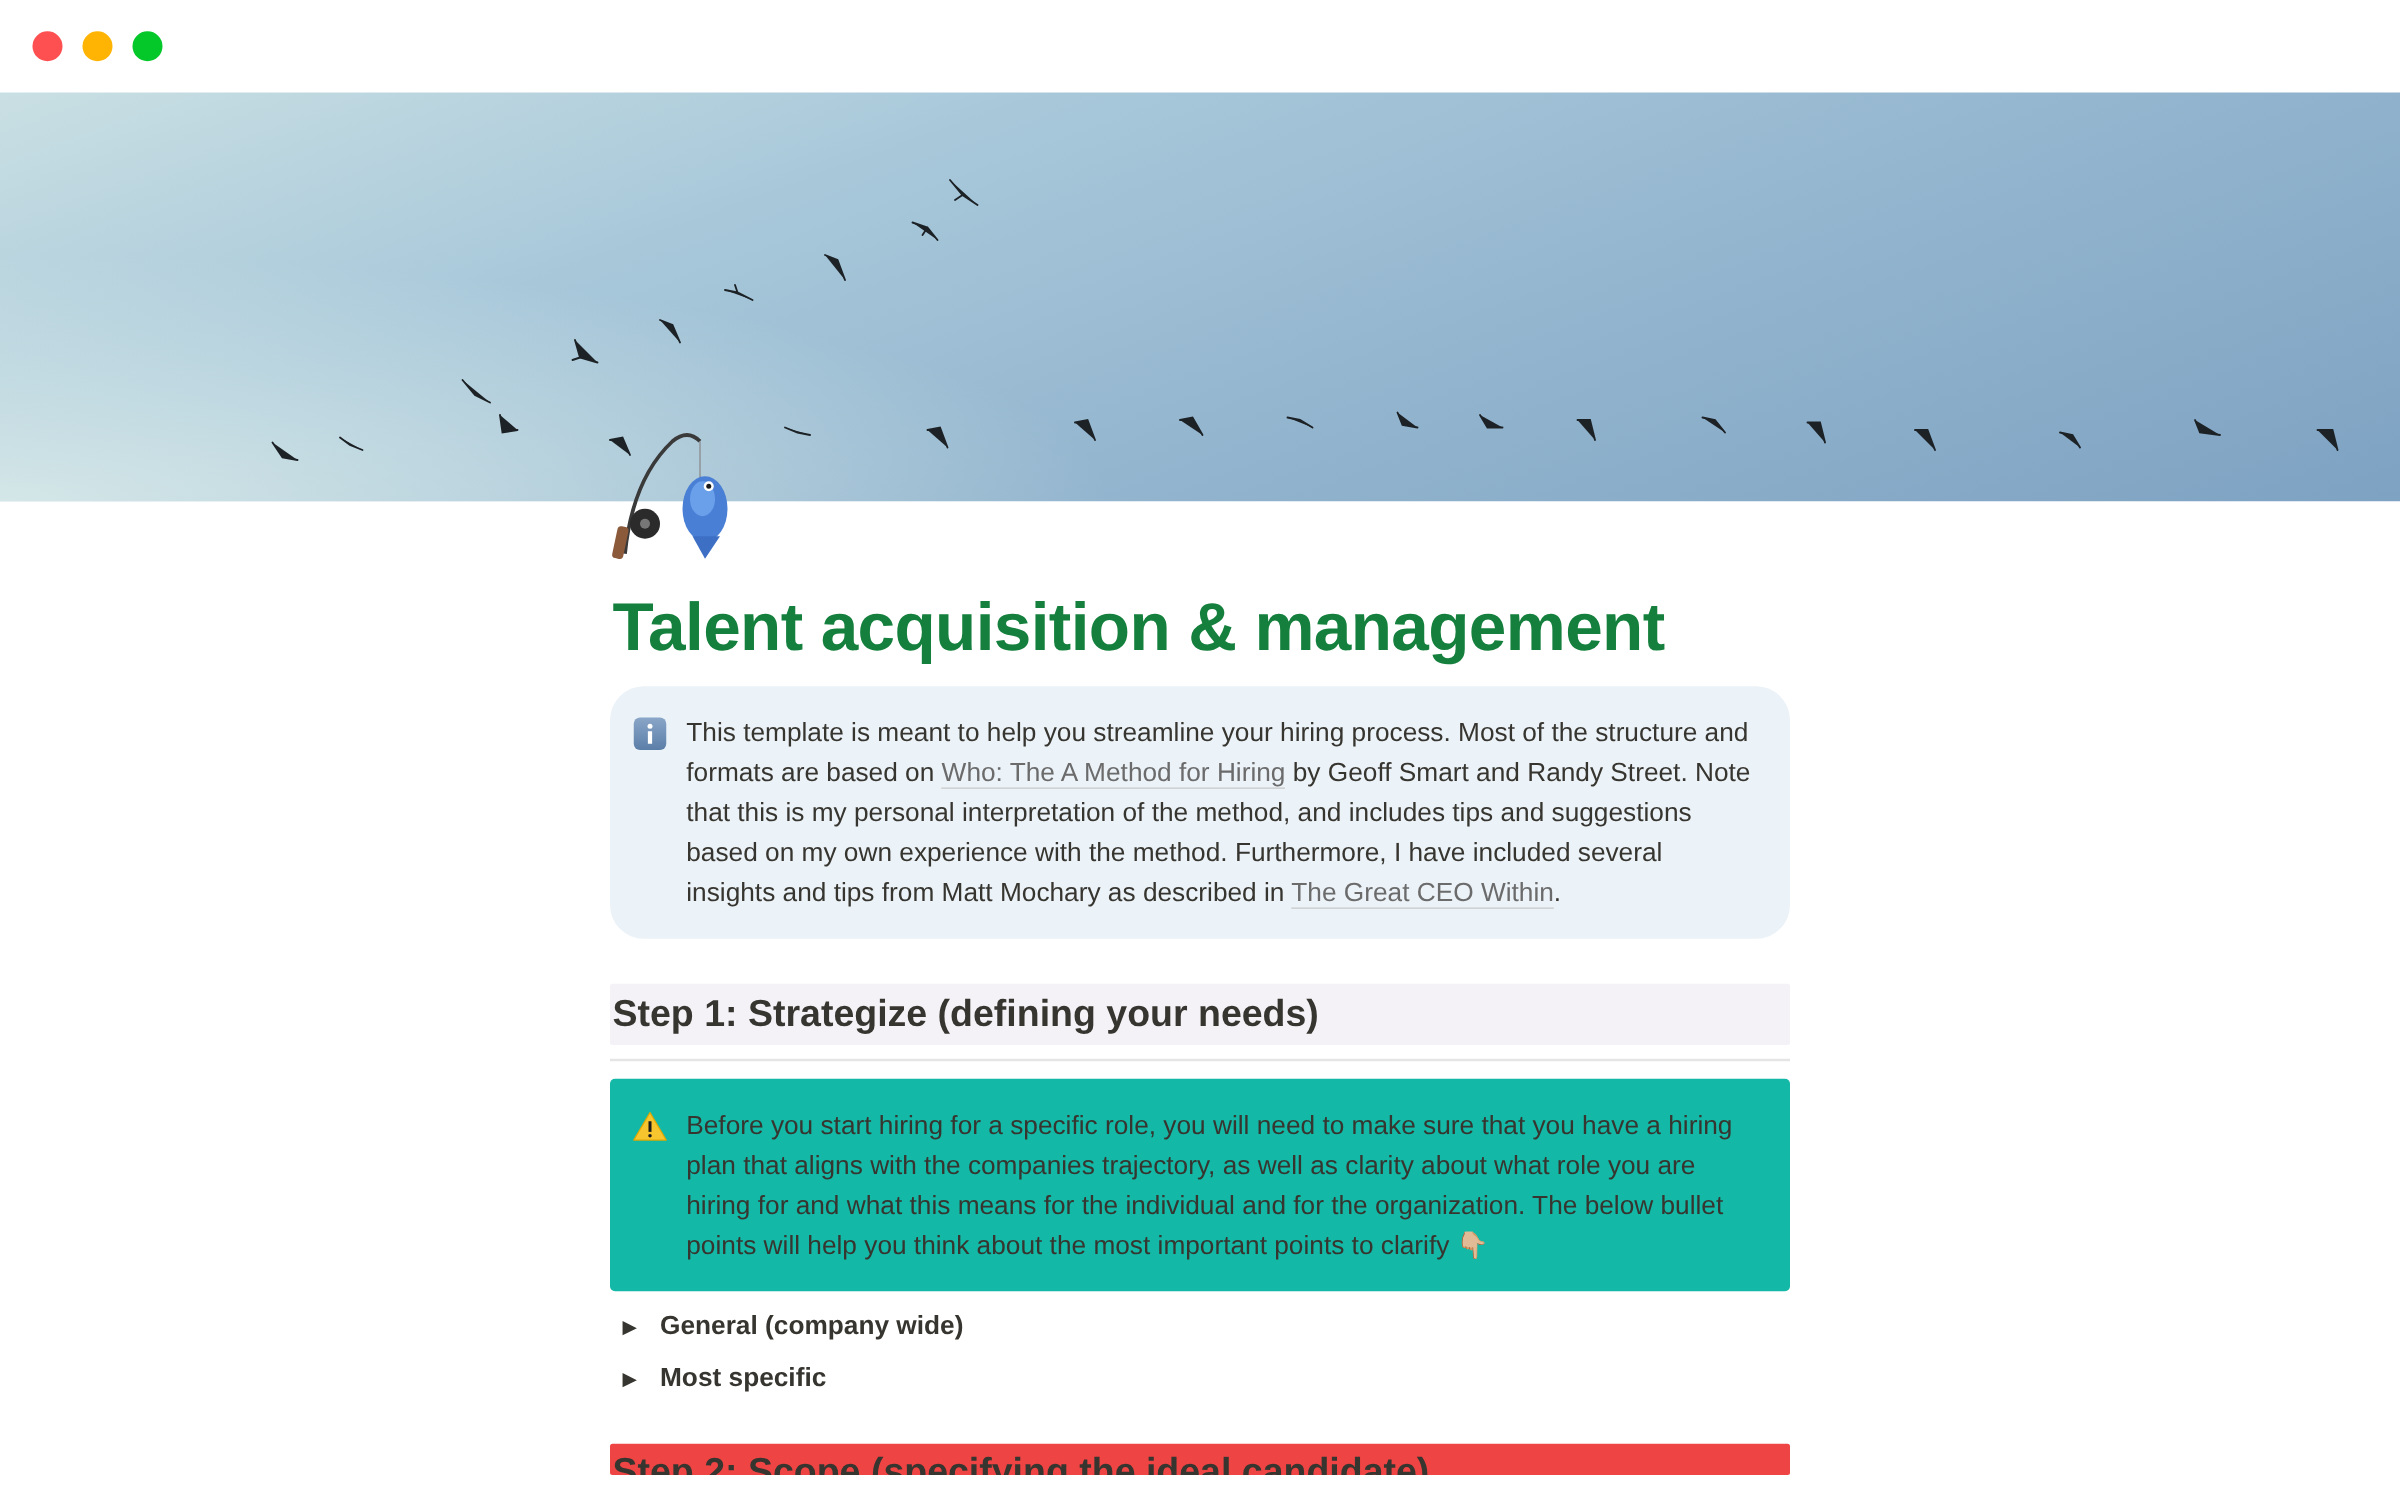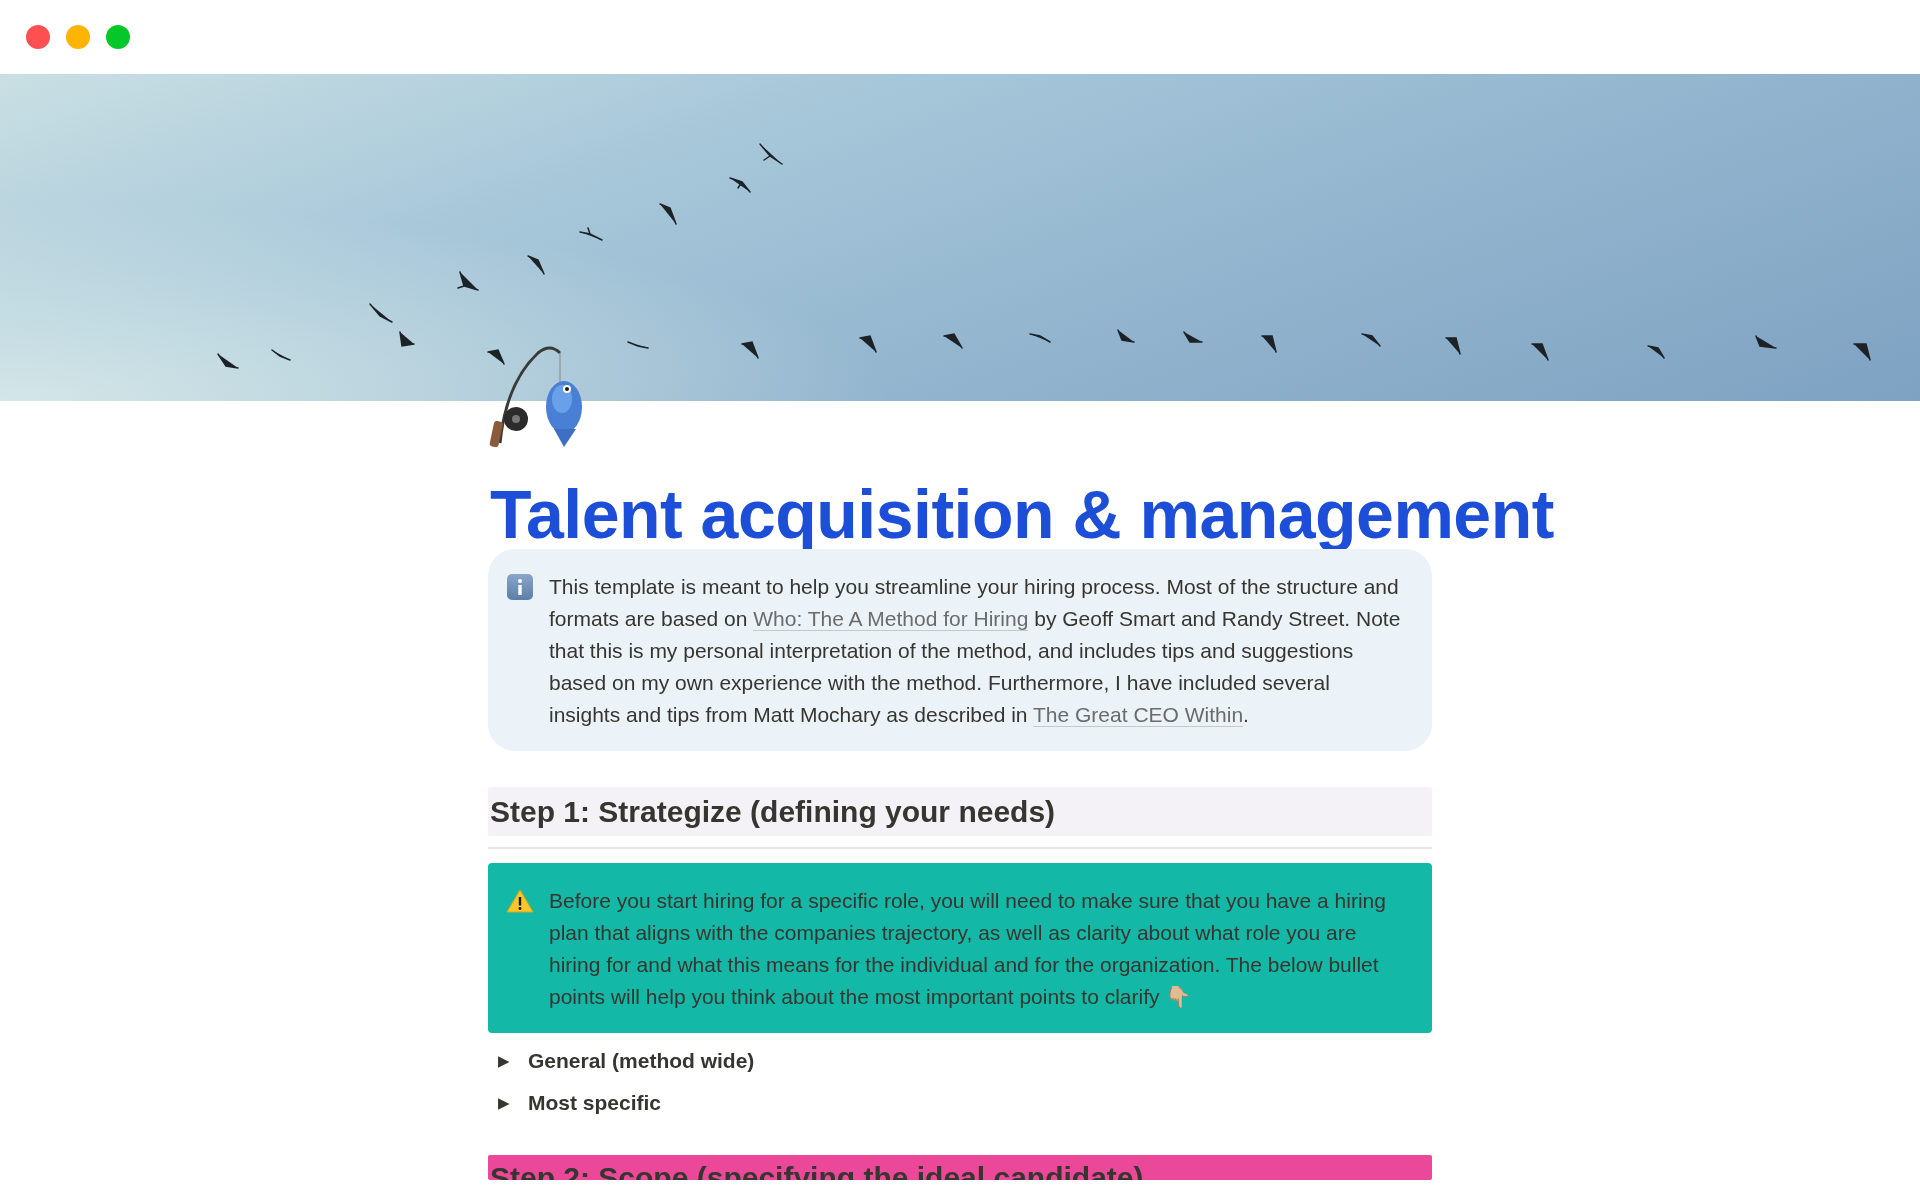--- a/index.html
+++ b/index.html
@@ -15,33 +15,33 @@
   .banner { position: absolute; left: 0; top: 74px; width: 1920px; height: 327px; overflow: hidden;
     background: linear-gradient(160deg, #c9dfe3 0%, #a8c8da 30%, #94b6cf 60%, #7ea2c2 100%); }
   .banner::after { content: ""; position: absolute; left: 0; bottom: 0; width: 900px; height: 200px;
     background: radial-gradient(ellipse at 0% 100%, rgba(220,236,234,0.85) 0%, rgba(220,236,234,0) 70%); }
   .banner svg { position: absolute; left: 0; top: 0; z-index: 1; }
 
   .page-icon { position: absolute; left: 488px; top: 343px; width: 120px; height: 110px; z-index: 2; }
 
   .content { position: absolute; left: 488px; top: 460px; width: 944px; }
 
-  .title { position: absolute; left: 2px; top: 12px; font-size: 68px; font-weight: 700; line-height: 84px; color: #1d4ed8; letter-spacing: -0.5px; white-space: nowrap; }
+  .title { position: absolute; left: 2px; top: 0; font-size: 54px; font-weight: 700; line-height: 84px; color: #15803d; letter-spacing: -0.5px; white-space: nowrap; }
 
   .callout { position: absolute; left: 0; width: 944px; border-radius: 4px; padding: 22px 28px 20px 61px; font-size: 21px; line-height: 32px; color: #37352f; }
   .callout .c-icon { position: absolute; left: 18px; top: 24px; width: 28px; height: 28px; }
   .callout.info { top: 89px; height: 202px; background: #ebf2f8; border-radius: 27px; }
   .callout.warn { top: 403px; height: 170px; background: #14b8a6; }
 
   .link { color: #6b6b6b; border-bottom: 1px solid #c8c8c8; }
 
   .h2 { position: absolute; left: 0; width: 944px; padding-left: 2px; font-size: 30px; font-weight: 700; color: #37352f; line-height: 49px; white-space: nowrap; border-radius: 2px; }
   .h2.step1 { top: 327px; height: 49px; background: #f4f2f7; }
   .divider { position: absolute; left: 0; top: 387px; width: 944px; height: 2px; background: #e5e5e5; }
-  .h2.step2 { top: 695px; height: 25px; background: #ec4899; overflow: hidden; line-height: 46px; }
+  .h2.step2 { top: 695px; height: 25px; background: #ef4444; overflow: hidden; line-height: 46px; }
 
   .toggle { position: absolute; left: 0; height: 34px; display: flex; align-items: center; font-size: 21px; font-weight: 700; color: #37352f; }
   .toggle .arrow { width: 40px; padding-left: 10px; font-size: 15px; color: #37352f; }
   .toggle.t1 { top: 584px; }
   .toggle.t2 { top: 626px; }
 
   .bottom-cover { position: absolute; left: 0; top: 1180px; width: 1920px; height: 20px; background: #ffffff; z-index: 5; }
 </style>
 </head>
 <body>
@@ -132,21 +132,21 @@
         <path d="M14 3 L27 25 L1 25 Z" fill="#f7c52e" stroke="#e0a800" stroke-width="1" stroke-linejoin="round"></path>
         <rect x="12.8" y="10" width="2.4" height="8.5" fill="#1a1a1a"></rect>
         <circle cx="14" cy="21.5" r="1.4" fill="#1a1a1a"></circle>
       </svg>
     </span>
     <span>Before you start hiring for a specific role, you will need to make sure that you have a hiring plan that aligns with the companies trajectory, as well as clarity about what role you are hiring for and what this means for the individual and for the organization. The below bullet points will help you think about the most important points to clarify </span><span>👇🏼</span>
   </div>
 
   <div class="toggle t1">
     <span class="arrow">▶</span>
-    <span>General (method wide)</span>
+    <span>General (company wide)</span>
   </div>
   <div class="toggle t2">
     <span class="arrow">▶</span>
     <span>Most specific</span>
   </div>
 
   <h2 class="h2 step2">Step 2: Scope (specifying the ideal candidate)</h2>
 </div>
 
 <div class="bottom-cover"></div>

